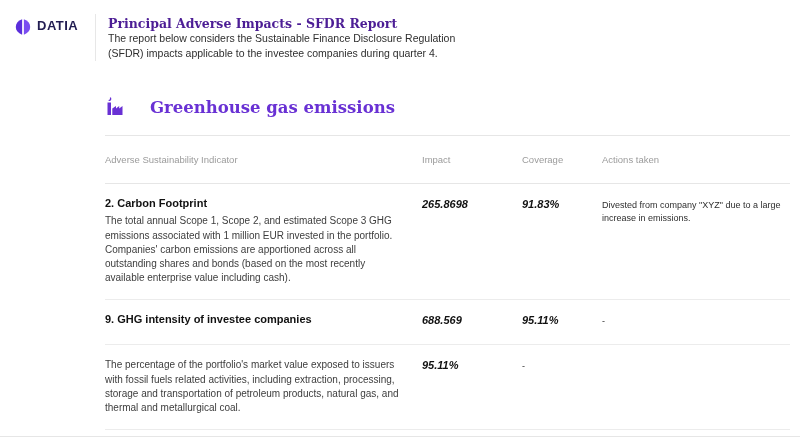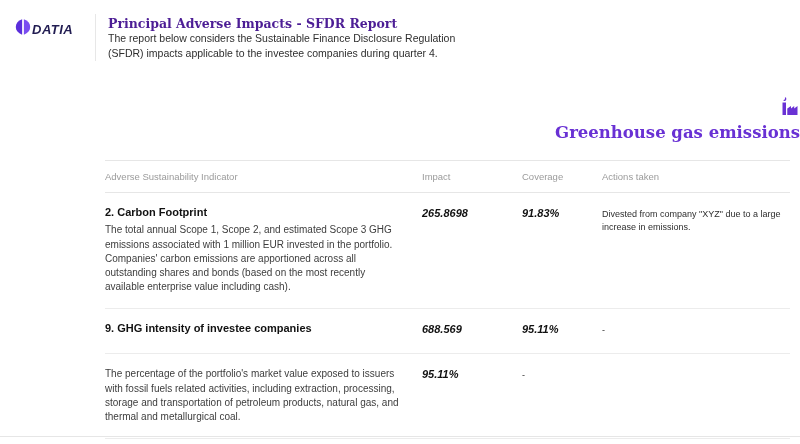--- a/index.html
+++ b/index.html
@@ -17,24 +17,24 @@
   
   .top {
     display: flex;
     align-items: flex-start;
     padding-top: 14px;
   }
   .brand {
     width: 95px;
     padding-left: 14px;
     display: flex;
-    align-items: center;
+    align-items: flex-start;
+    gap: 5px;
     padding-top: 4px;
     cursor: pointer;
-    font-style: italic;
   }
   .brand-name {
     font-size: 13px;
     font-weight: bold;
     letter-spacing: 0.5px;
     color: #221d52;
   }
   .header-text {
     border-left: 1px solid #e7e7e7;
     padding-left: 12px;
@@ -52,23 +52,22 @@
     font-size: 10.5px;
     line-height: 1.45;
     color: #2e2e2e;
     max-width: 372px;
   }
 
   
   .section-heading {
     display: flex;
     align-items: flex-end;
-    gap: 6px;
+    gap: 25px;
     margin: 36px 0 0 105px;
-    flex-direction: column;
   }
   .section-heading h2 {
     font-family: "DejaVu Serif", serif;
     font-size: 16.5px;
     font-weight: bold;
     color: #6931d4;
   }
   .factory-icon { display: inline-flex; }
 
   
@@ -76,21 +75,21 @@
     margin: 18px 10px 0 105px;
     width: 685px;
   }
   .thead, .trow {
     display: grid;
     grid-template-columns: 317px 100px 80px 1fr;
   }
   .thead {
     border-top: 1px solid #e6e6e6;
     border-bottom: 1px solid #e6e6e6;
-    padding: 10px 0;
+    padding: 18px 0;
     font-size: 9.5px;
     color: #9b9b9b;
   }
   .trow {
     border-bottom: 1px solid #ececec;
     padding: 13px 0 14px 0;
   }
   .trow:last-child { border-bottom: none; }
   .row-title {
     font-size: 11px;

